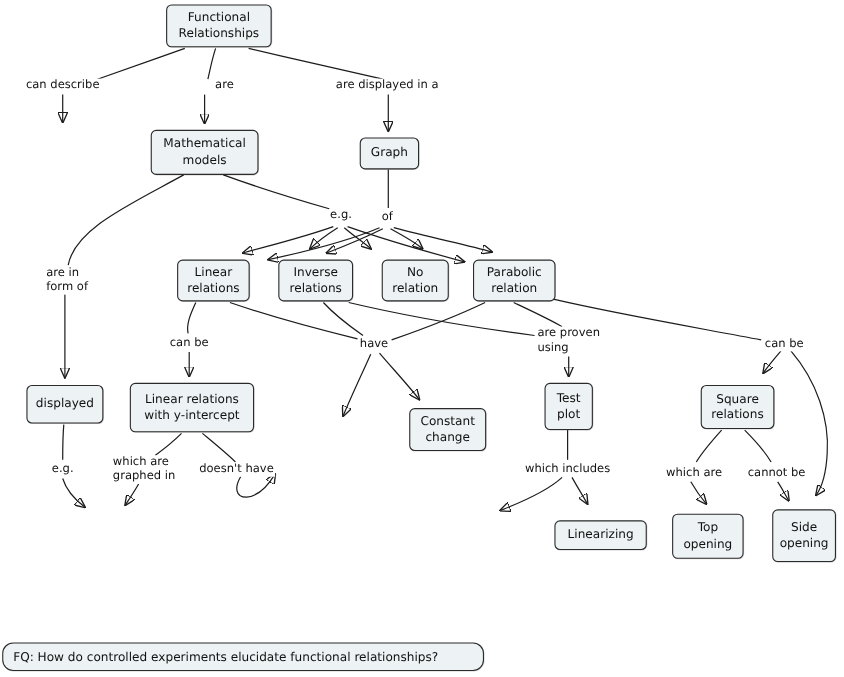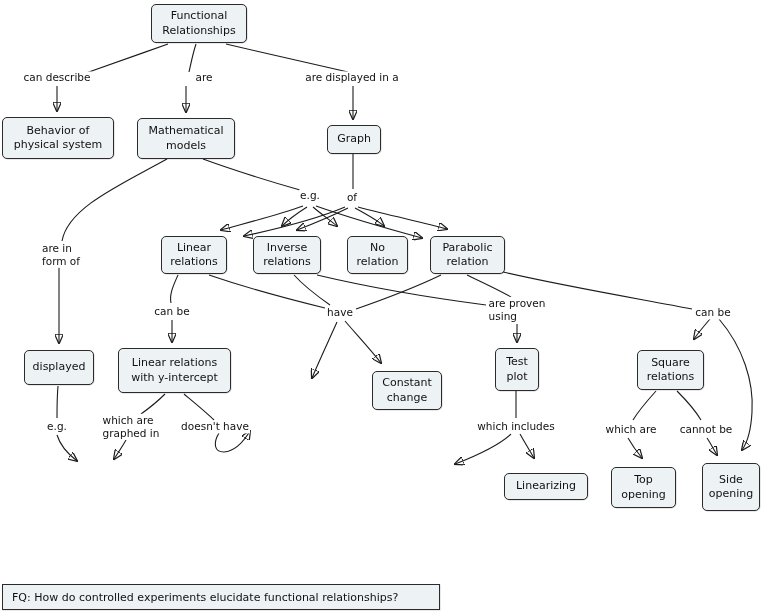--- a/index.html
+++ b/index.html
@@ -50,21 +50,21 @@
     text-align: left;
     white-space: pre-line;
     background: #ffffff;
     padding: 0 1px;
   }
   .fq-node {
     position: absolute;
     box-sizing: border-box;
     background: #edf2f4;
     border: 1px solid #2b2b2b;
-    border-radius: 0;
+    border-radius: 10px;
     display: flex;
     align-items: center;
     text-align: left;
     font-size: 11px;
     color: #111111;
     padding: 2px 9px;
     box-shadow: 0.5px 0.5px 0 rgba(0,0,0,0.18);
   }
 </style>
 </head>
@@ -121,22 +121,20 @@
     <path marker-end="url(#arw)" d="M126,440 C122,447 118,453 114,459"></path>
     <path marker-end="url(#arw)" d="M219,433 C213,443 214,452 224,452 C236,451 244,441 250,431"></path>
     <path marker-end="url(#arw)" d="M511,434 C497,447 473,457 455,464"></path>
     <path marker-end="url(#arw)" d="M520,434 C525,443 530,451 534,458"></path>
     <path marker-end="url(#arw)" d="M628,438 C632,445 637,452 642,458"></path>
     <path marker-end="url(#arw)" d="M707,438 C711,444 714,450 717,455"></path>
   </svg>
 
   <div class="node" style="left:151px;top:4px;width:96px;height:39px">Functional
 Relationships</div>
-  <div class="node" style="left:2px;top:117px;width:112px;height:42px">Behavior of
-physical system</div>
   <div class="node" style="left:137px;top:118px;width:98px;height:41px">Mathematical
 models</div>
   <div class="node" style="left:327px;top:125px;width:54px;height:29px">Graph</div>
   <div class="node" style="left:161px;top:236px;width:66px;height:38px">Linear
 relations</div>
   <div class="node" style="left:253px;top:236px;width:68px;height:38px">Inverse
 relations</div>
   <div class="node" style="left:347px;top:236px;width:61px;height:38px">No
 relation</div>
   <div class="node" style="left:430px;top:236px;width:75px;height:38px">Parabolic

